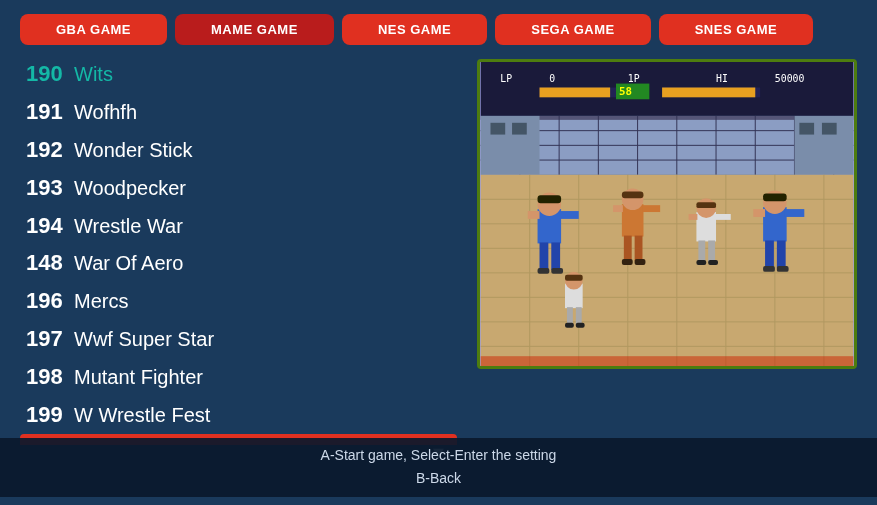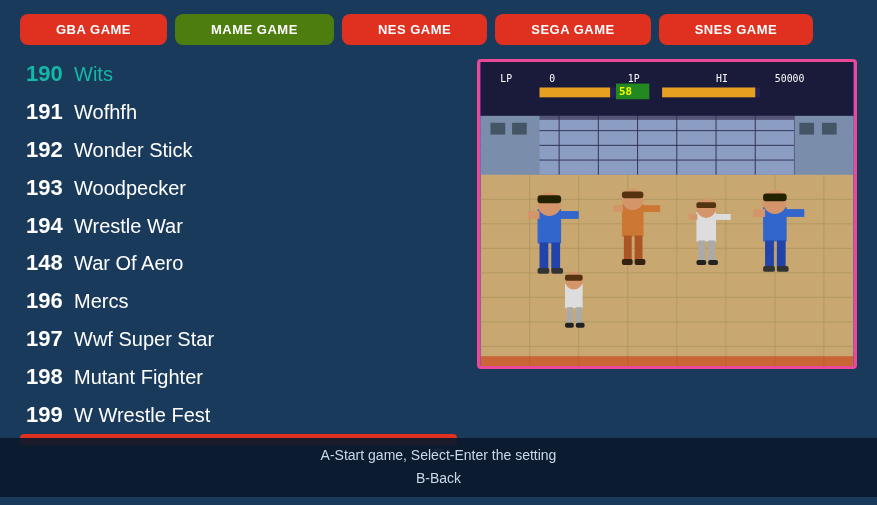--- a/index.html
+++ b/index.html
@@ -25,21 +25,21 @@
       font-weight: bold;
       font-size: 13px;
       padding: 8px 36px;
       border-radius: 8px;
       cursor: pointer;
       border: none;
       text-transform: uppercase;
       letter-spacing: 0.5px;
     }
     .nav-btn.active {
-      background: #4d7c0f;
+      background: #b91c1c;
     }
 
     
     .main-content {
       display: flex;
       padding: 0 20px;
       gap: 20px;
       height: 390px;
     }
 
@@ -80,25 +80,25 @@
     .preview-container {
       width: 380px;
       flex-shrink: 0;
       display: flex;
       align-items: flex-start;
       padding-top: 4px;
     }
     .preview-image {
       width: 100%;
       height: 310px;
-      border: 3px solid #ec4899;
+      border: 3px solid #4d7c0f;
       border-radius: 4px;
       overflow: hidden;
       position: relative;
-      background: #a21caf;
+      background: #c4b5fd;
     }
 
     
     .game-canvas {
       width: 100%;
       height: 100%;
     }
 
     
     .bottom-bar {

